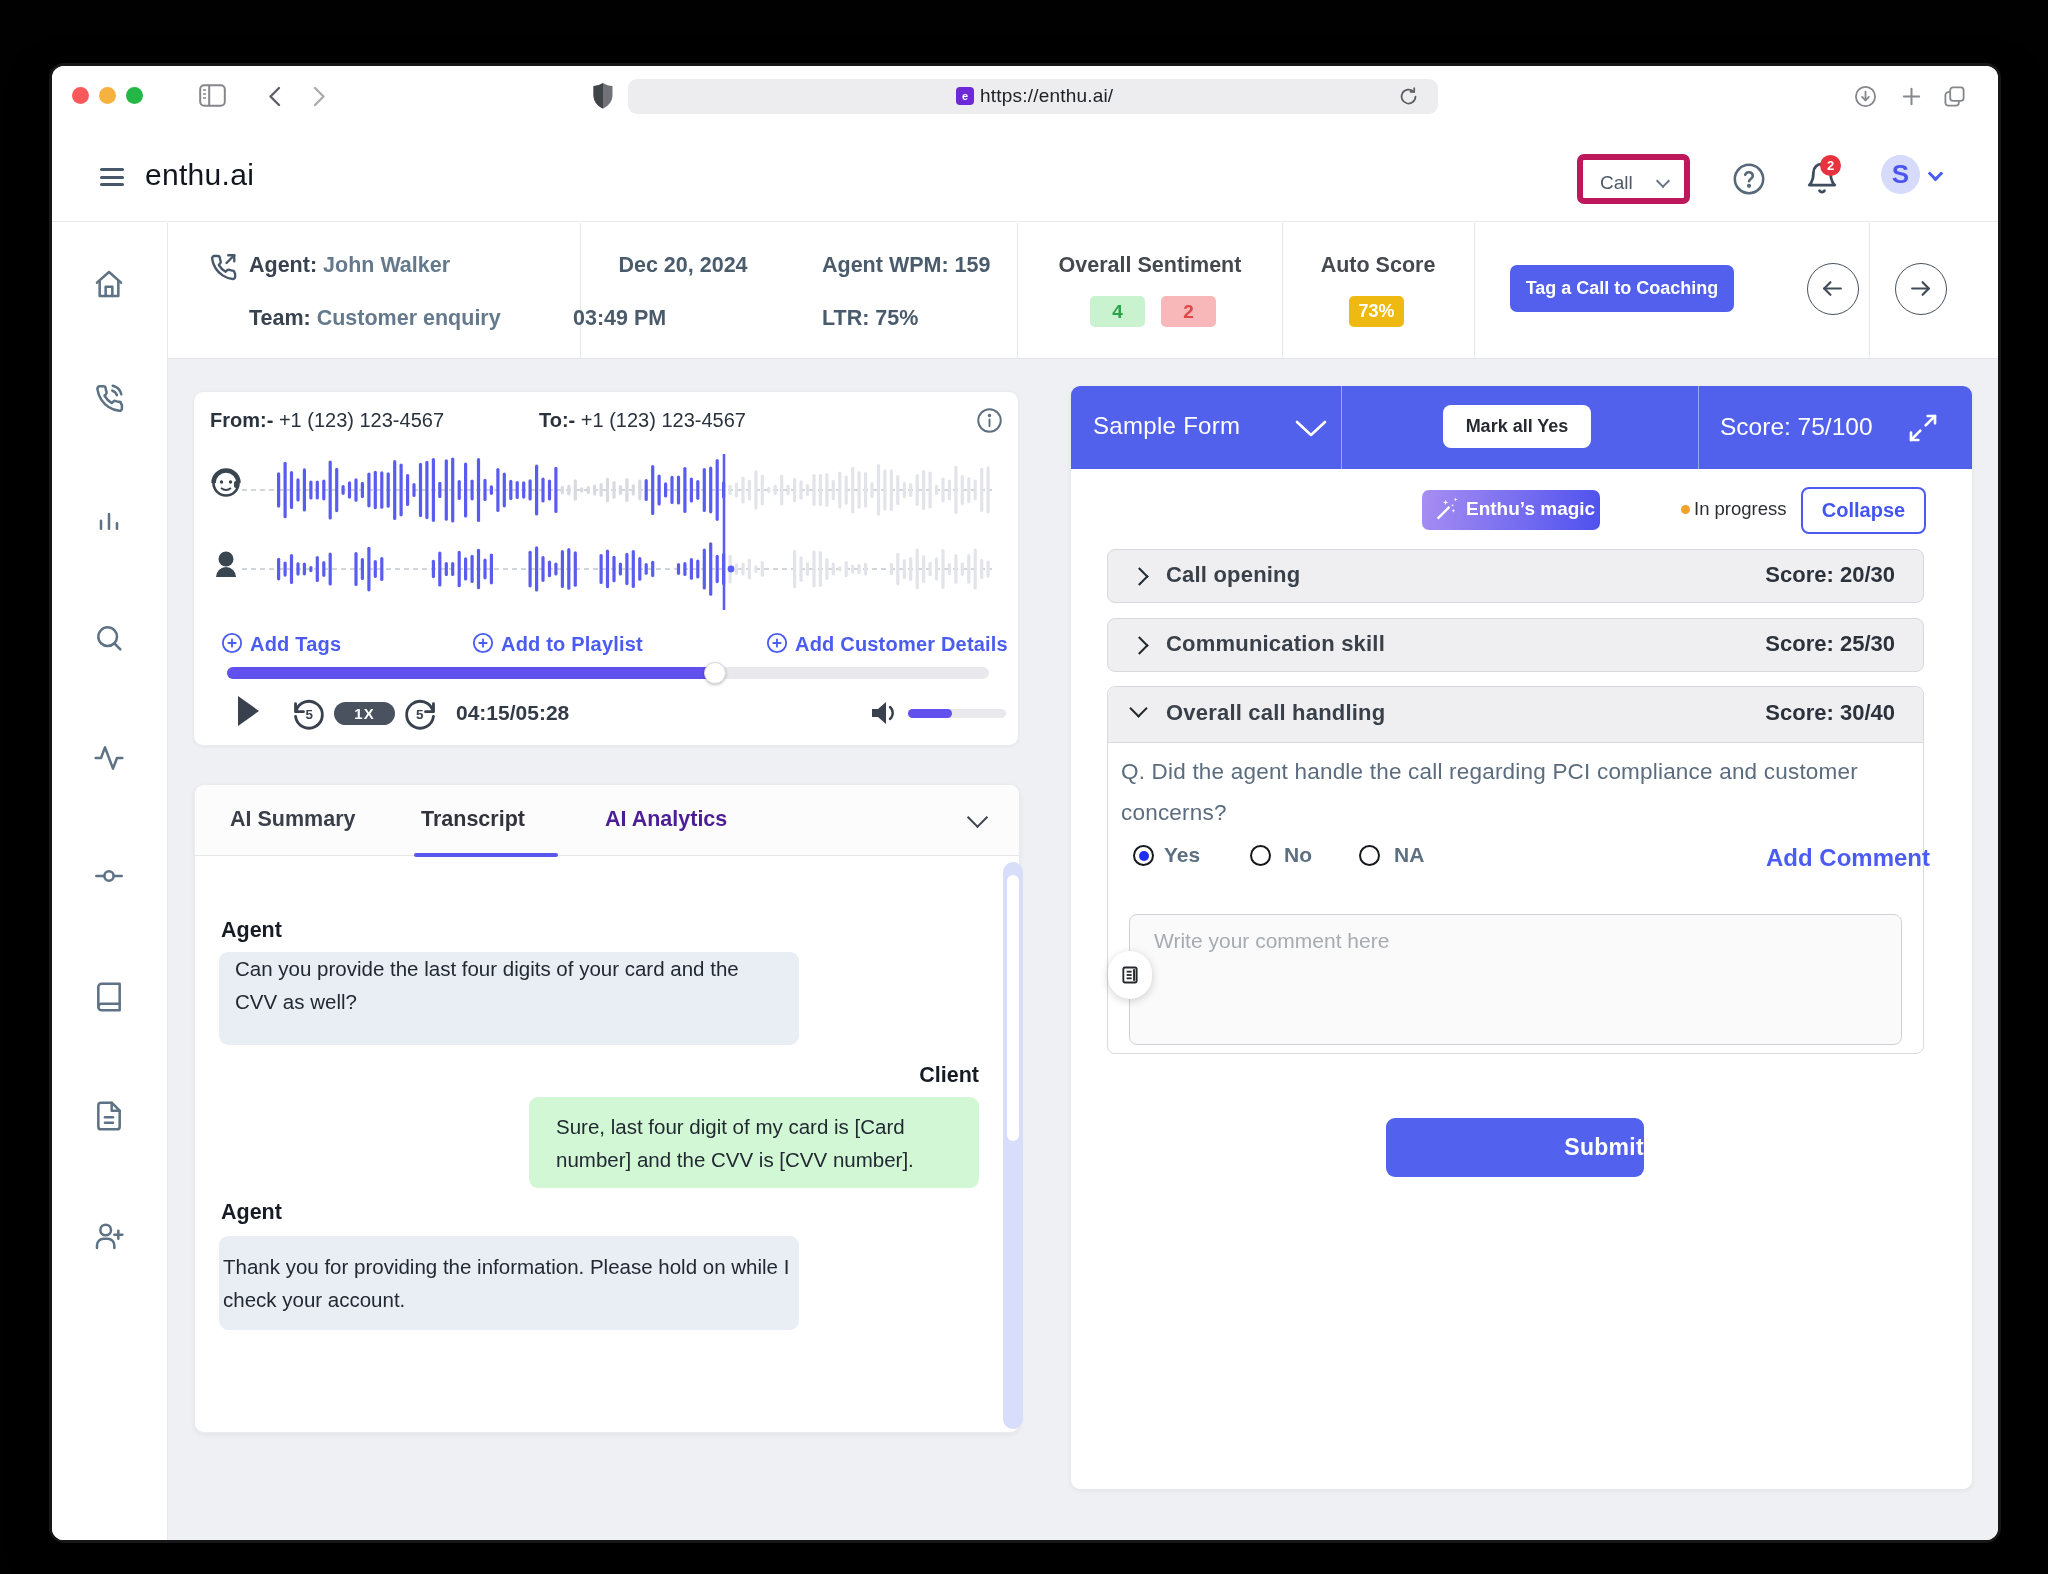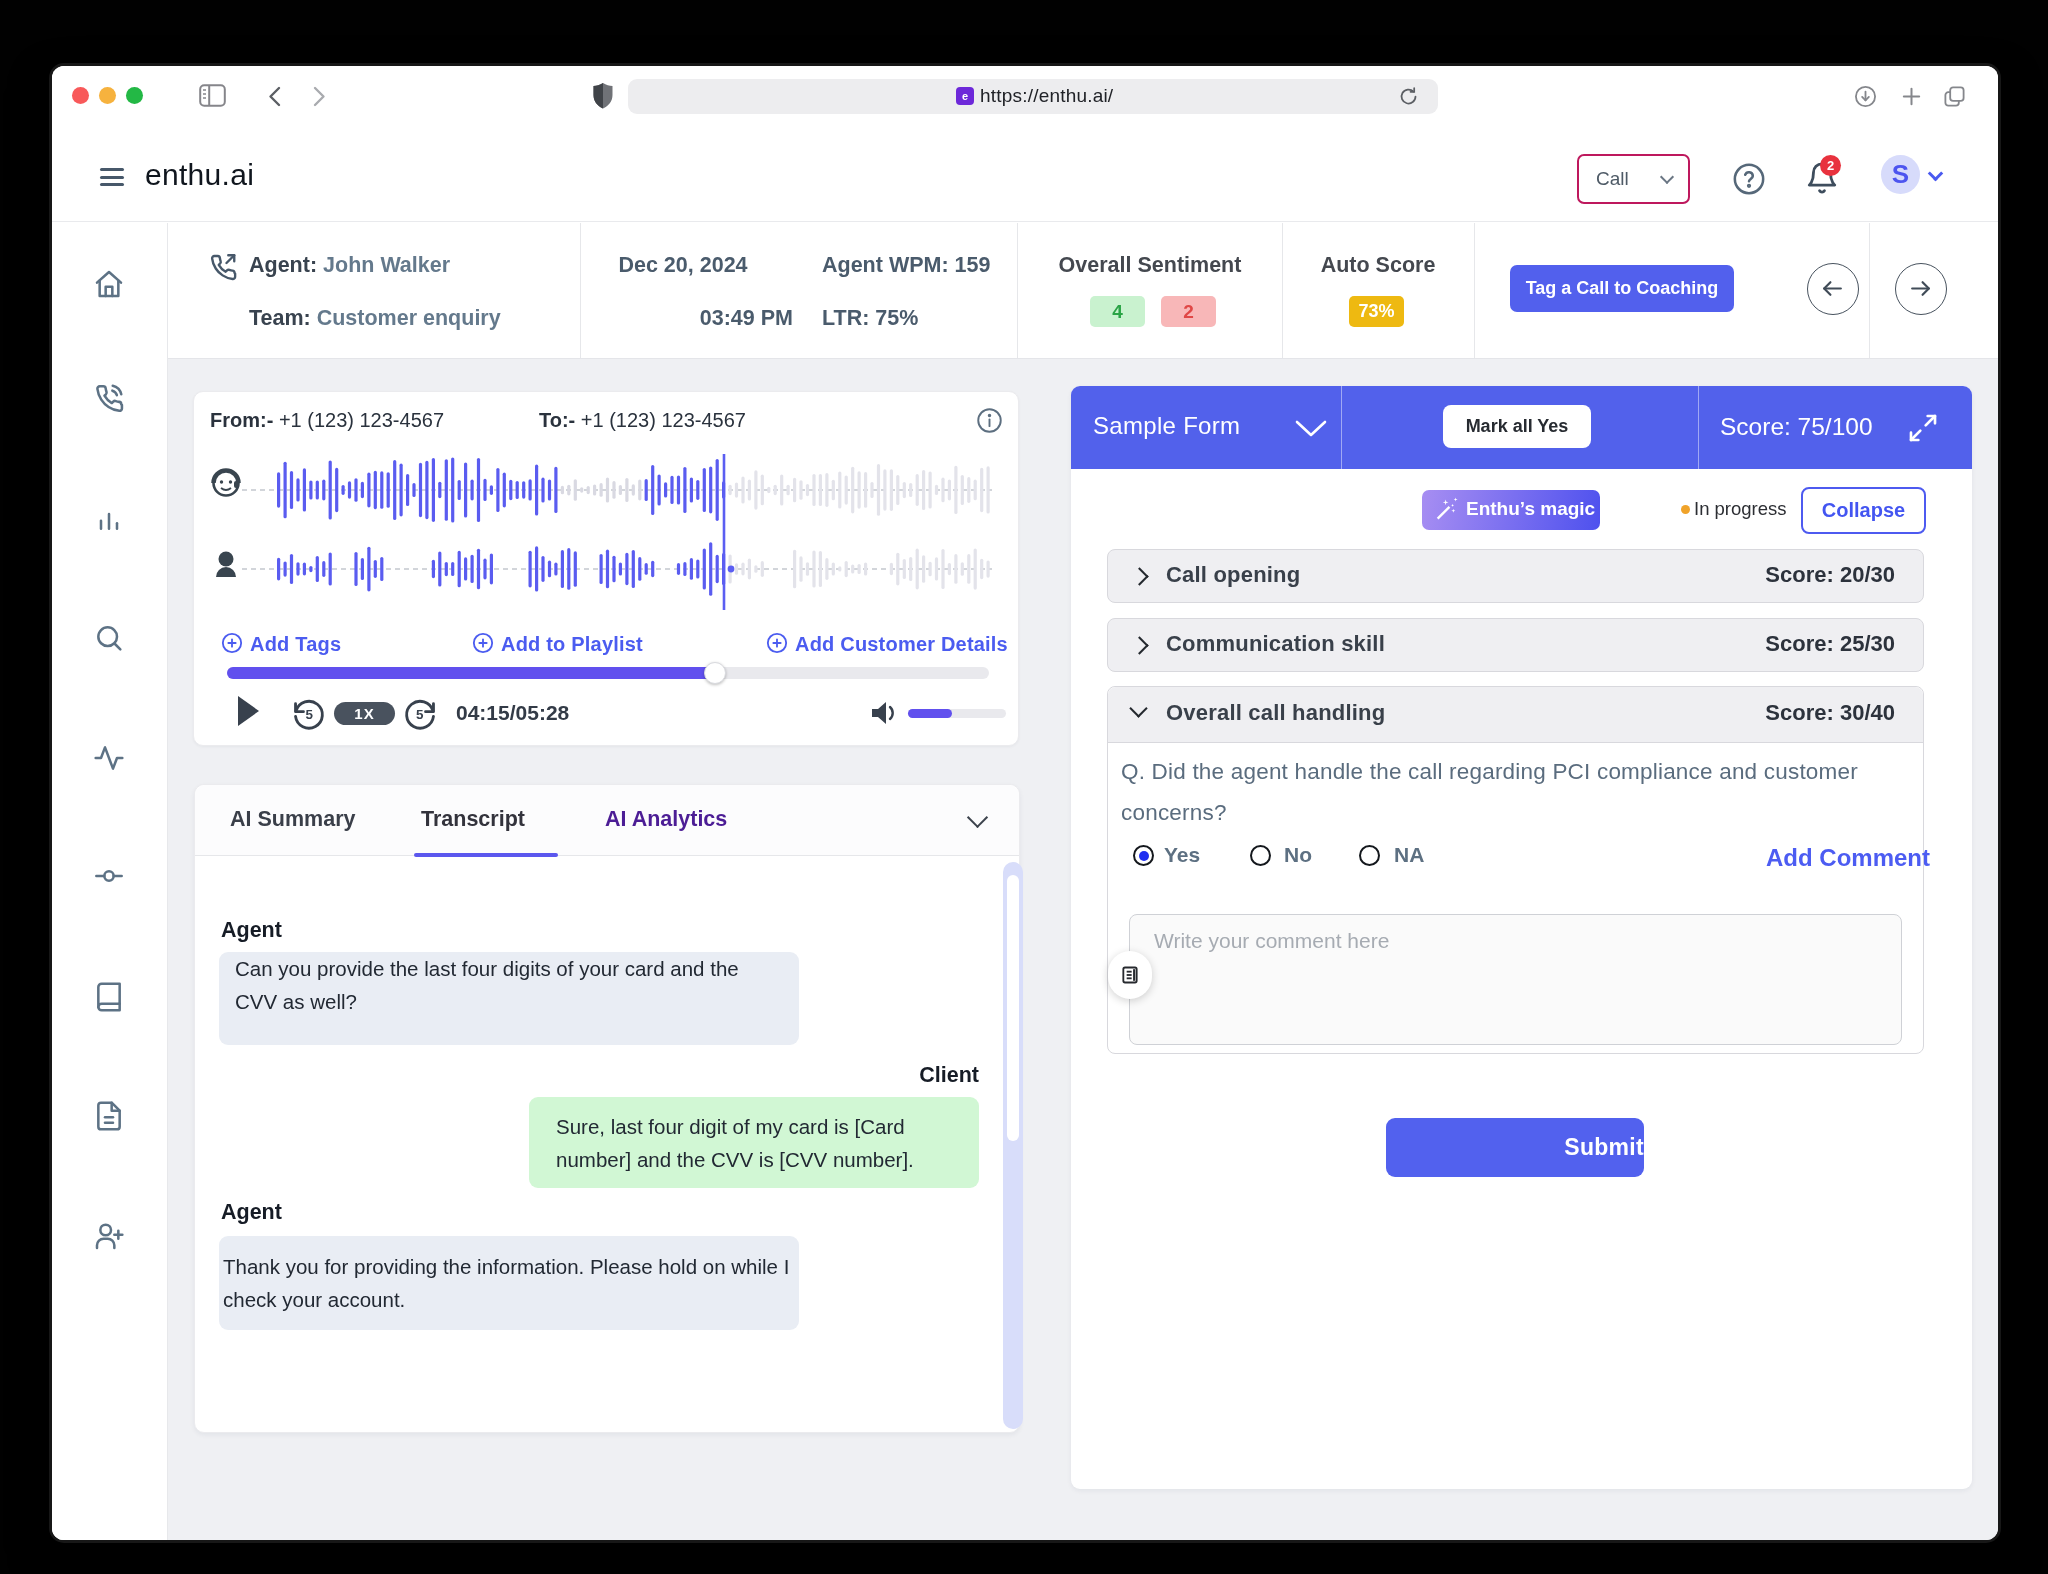--- a/index.html
+++ b/index.html
@@ -58,21 +58,21 @@
         <rect x="7.5" y="2.5" width="14" height="14" rx="3"></rect>
         <path d="M16.5 16.5v2a3 3 0 0 1-3 3h-8a3 3 0 0 1-3-3v-8a3 3 0 0 1 3-3h2"></path>
       </svg>
 </div>
 
 <div class="abs" style="left:0;top:62px;width:1946px;height:94px;background:#fff;border-bottom:1px solid #e9eaed">
  <div class="abs" style="left:48px;top:40px;width:24px;height:3px;background:#47586a;border-radius:2px"></div>
  <div class="abs" style="left:48px;top:47.5px;width:24px;height:3px;background:#47586a;border-radius:2px"></div>
  <div class="abs" style="left:48px;top:55px;width:24px;height:3px;background:#47586a;border-radius:2px"></div>
  <div class="abs" style="left:93px;top:30px;font-size:30px;font-weight:500;color:#10161e;letter-spacing:.3px">enthu.ai</div>
- <div class="abs" style="left:1525px;top:26px;width:113px;height:50px;border:2px solid #be185d;border-radius:7px">
+ <div class="abs" style="left:1525px;top:26px;width:113px;height:50px;border:6px solid #be185d;border-radius:7px">
    <div class="abs" style="left:17px;top:12px;font-size:19px;color:#4e5a66">Call</div>
    <div class="chev" style="right:16px;top:16px;width:10px;height:10px;border-color:#6a7684;transform:rotate(45deg)"></div>
  </div>
  <svg class="ic" style="left:1680px;top:34px" width="34" height="34" viewBox="0 0 24 24" fill="none" stroke="#566879" stroke-width="1.8" stroke-linecap="round">
         <circle cx="12" cy="12" r="10"></circle>
         <path d="M9.3 9a2.8 2.8 0 0 1 5.4.9c0 1.8-2.7 2.2-2.7 3.6"></path>
         <circle cx="12" cy="16.8" r="0.6" fill="#566879"></circle>
       </svg>
  <svg class="ic" style="left:1753px;top:33px" width="34" height="34" viewBox="0 0 24 24" fill="none" stroke="#3e4d5d" stroke-width="2" stroke-linecap="round" stroke-linejoin="round">
         <path d="M18 8a6 6 0 0 0-12 0c0 7-3 9-3 9h18s-3-2-3-9"></path>
@@ -136,21 +136,21 @@
  <div class="vline" style="left:1306px"></div>
  <div class="vline" style="left:1701px"></div>
  <svg class="ic" style="left:40px;top:29px" width="30" height="30" viewBox="0 0 24 24" fill="none" stroke="#47586a" stroke-width="1.9" stroke-linecap="round" stroke-linejoin="round">
           <path d="M21.7 17.2v2.6a1.8 1.8 0 0 1-2 1.8 18.3 18.3 0 0 1-8-2.9 18 18 0 0 1-5.5-5.5 18.3 18.3 0 0 1-2.9-8A1.8 1.8 0 0 1 5.1 3.2h2.6a1.8 1.8 0 0 1 1.8 1.6c.1.9.3 1.7.6 2.5a1.8 1.8 0 0 1-.4 1.9L8.6 10.3a14.4 14.4 0 0 0 5.5 5.5l1.1-1.1a1.8 1.8 0 0 1 1.9-.4c.8.3 1.6.5 2.5.6a1.8 1.8 0 0 1 1.6 1.8z"></path>
           <path d="M14.8 8.8 21 2.6"></path>
           <path d="M16.2 2.6H21v4.8"></path>
         </svg>
  <div class="abs" style="left:81px;top:30px;font-size:21.5px;font-weight:600;color:#39434f">Agent: <span style="color:#64798c">John Walker</span></div>
  <div class="abs" style="left:81px;top:83px;font-size:21.5px;font-weight:600;color:#39434f">Team: <span style="color:#64798c">Customer enquiry</span></div>
  <div class="abs" style="left:405px;top:30px;width:220px;text-align:center;font-size:21.5px;font-weight:600;color:#4a5b6c">Dec 20, 2024</div>
- <div class="abs" style="left:405px;top:83px;width:220px;text-align:right;font-size:21.5px;font-weight:600;color:#4a5b6c">03:49 PM</div>
+ <div class="abs" style="left:405px;top:83px;width:220px;text-align:left;font-size:21.5px;font-weight:600;color:#4a5b6c">03:49 PM</div>
  <div class="abs" style="left:654px;top:30px;font-size:21.5px;font-weight:600;color:#4a5b6c">Agent WPM: 159</div>
  <div class="abs" style="left:654px;top:83px;font-size:21.5px;font-weight:600;color:#4a5b6c">LTR: 75%</div>
  <div class="abs" style="left:847px;top:30px;width:270px;text-align:center;font-size:21.5px;font-weight:600;color:#44484f">Overall Sentiment</div>
  <div class="badge" style="left:922px;top:73px;background:#c9f2cf;color:#2aa446">4</div>
  <div class="badge" style="left:993px;top:73px;background:#f8b7b8;color:#e04746">2</div>
  <div class="abs" style="left:1114px;top:30px;width:192px;text-align:center;font-size:21.5px;font-weight:600;color:#44484f">Auto Score</div>
  <div class="badge" style="left:1181px;top:73px;background:#eeb911;color:#fff;font-size:18px">73%</div>
  <div class="abs" style="left:1342px;top:42px;width:224px;height:47px;background:#5260ed;border-radius:7px;color:#fff;font-size:18px;font-weight:600;text-align:center;line-height:47px">Tag a Call to Coaching</div>
  <div class="abs" style="left:1639px;top:40px;width:52px;height:52px;border:1.6px solid #47525e;border-radius:50%">
   <svg class="ic" style="left:12px;top:12px" width="25" height="25" viewBox="0 0 24 24" fill="none" stroke="#414c58" stroke-width="2.1" stroke-linecap="round" stroke-linejoin="round">

